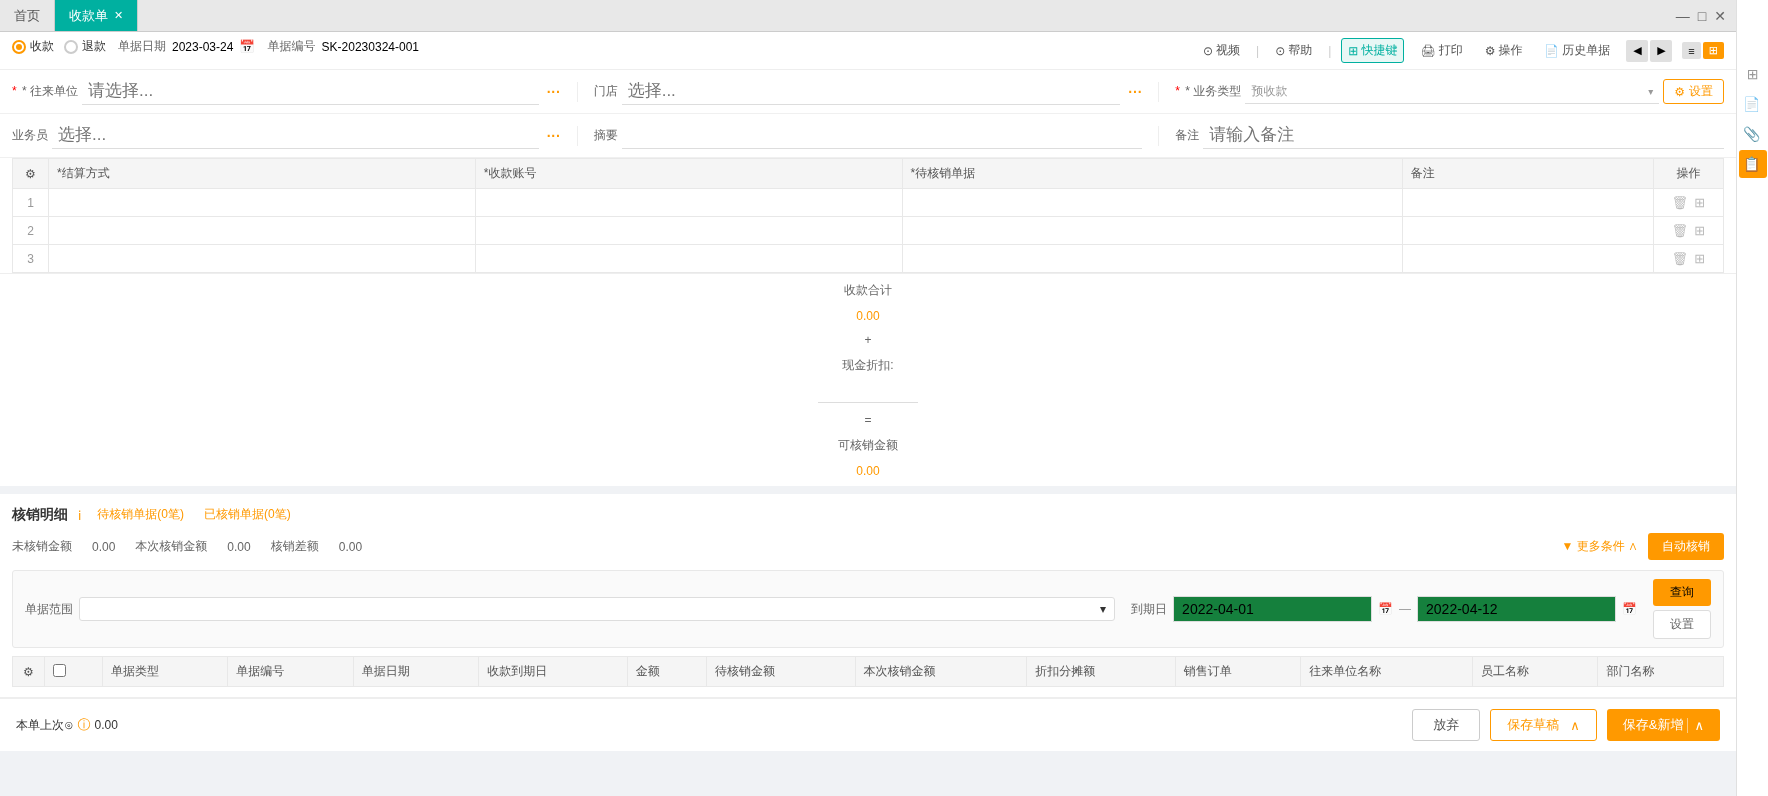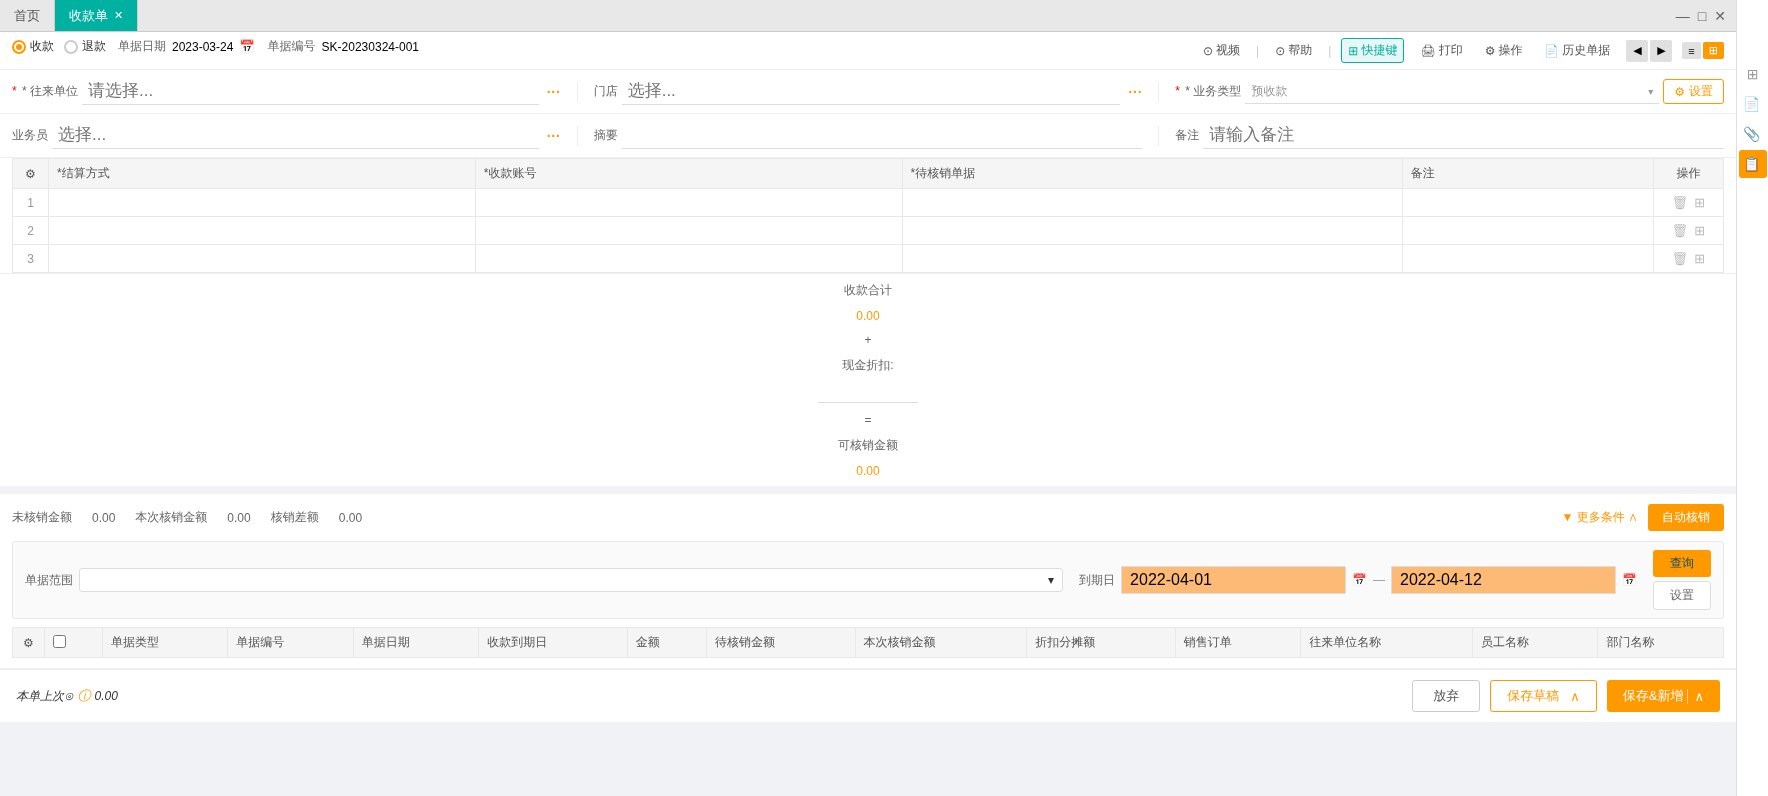--- a/index.html
+++ b/index.html
@@ -219,27 +219,27 @@
       padding: 4px 8px; border-radius: 3px;
       font-size: 12px; flex: 1; outline: none;
       display: flex; align-items: center; justify-content: space-between;
       cursor: pointer;
     }
     .filter-date {
       display: flex; align-items: center; gap: 6px;
     }
     .date-input {
       border: 1px solid #ddd; padding: 4px 8px;
-      border-radius: 1px; font-size: 16px; outline: none;
-      background: #fdba74;
+      border-radius: 1px; font-size: 14px; outline: none;
+      background: #15803d;
     }
     .date-sep { color: #999; }
     .cal-icon { color: #999; cursor: pointer; }
     .query-btn {
-      background: #f90; color: #0c4a6e;
+      background: #f90; color: #000000;
       border: none; padding: 5px 16px;
       border-radius: 3px; cursor: pointer; font-size: 12px;
     }
     .set-btn {
       background: #fff; color: #666;
       border: 1px solid #ddd; padding: 5px 16px;
       border-radius: 3px; cursor: pointer; font-size: 12px;
     }
     .filter-btns { display: flex; flex-direction: column; gap: 4px; }
 
@@ -250,21 +250,21 @@
 
     
     .bottom-bar {
       display: flex; align-items: center;
       padding: 10px 16px;
       background: #fff;
       border-top: 2px solid #eee;
       gap: 16px;
       position: sticky; bottom: 0;
     }
-    .bottom-stat { display: flex; align-items: center; gap: 4px; font-size: 12px; font-style: italic; }
+    .bottom-stat { display: flex; align-items: center; gap: 4px; font-size: 12px; }
     .info-icon { color: #f90; cursor: pointer; font-size: 13px; }
     .bottom-right { margin-left: auto; display: flex; gap: 10px; }
     .discard-btn {
       background: #fff; color: #555;
       border: 1px solid #ccc; padding: 6px 20px;
       border-radius: 3px; cursor: pointer; font-size: 13px;
     }
     .save-draft-btn {
       background: #fff; color: #f90;
       border: 1px solid #f90; padding: 6px 16px;
@@ -509,20 +509,28 @@
       <span>现金折扣:</span>
       <input class="footer-input" type="text" style="">
       <span>=</span>
       <span>可核销金额</span>
       <span class="footer-amount">0.00</span>
     </div>
 
     <div class="section-divider"></div>
 
     <div class="hex-section">
+      <div class="hex-header">
+        <span class="hex-title">核销明细</span>
+        <span class="info-icon">ℹ</span>
+        <div class="hex-tabs">
+          <span class="hex-tab">待核销单据(0笔)</span>
+          <span class="hex-tab">已核销单据(0笔)</span>
+        </div>
+      </div>
 
       <div class="hex-stats">
         <span>未核销金额</span>
         <span>0.00</span>
         <span>本次核销金额</span>
         <span>0.00</span>
         <span>核销差额</span>
         <span>0.00</span>
         <div class="hex-right">
           <span class="more-conditions">▼ 更多条件 ∧</span>

